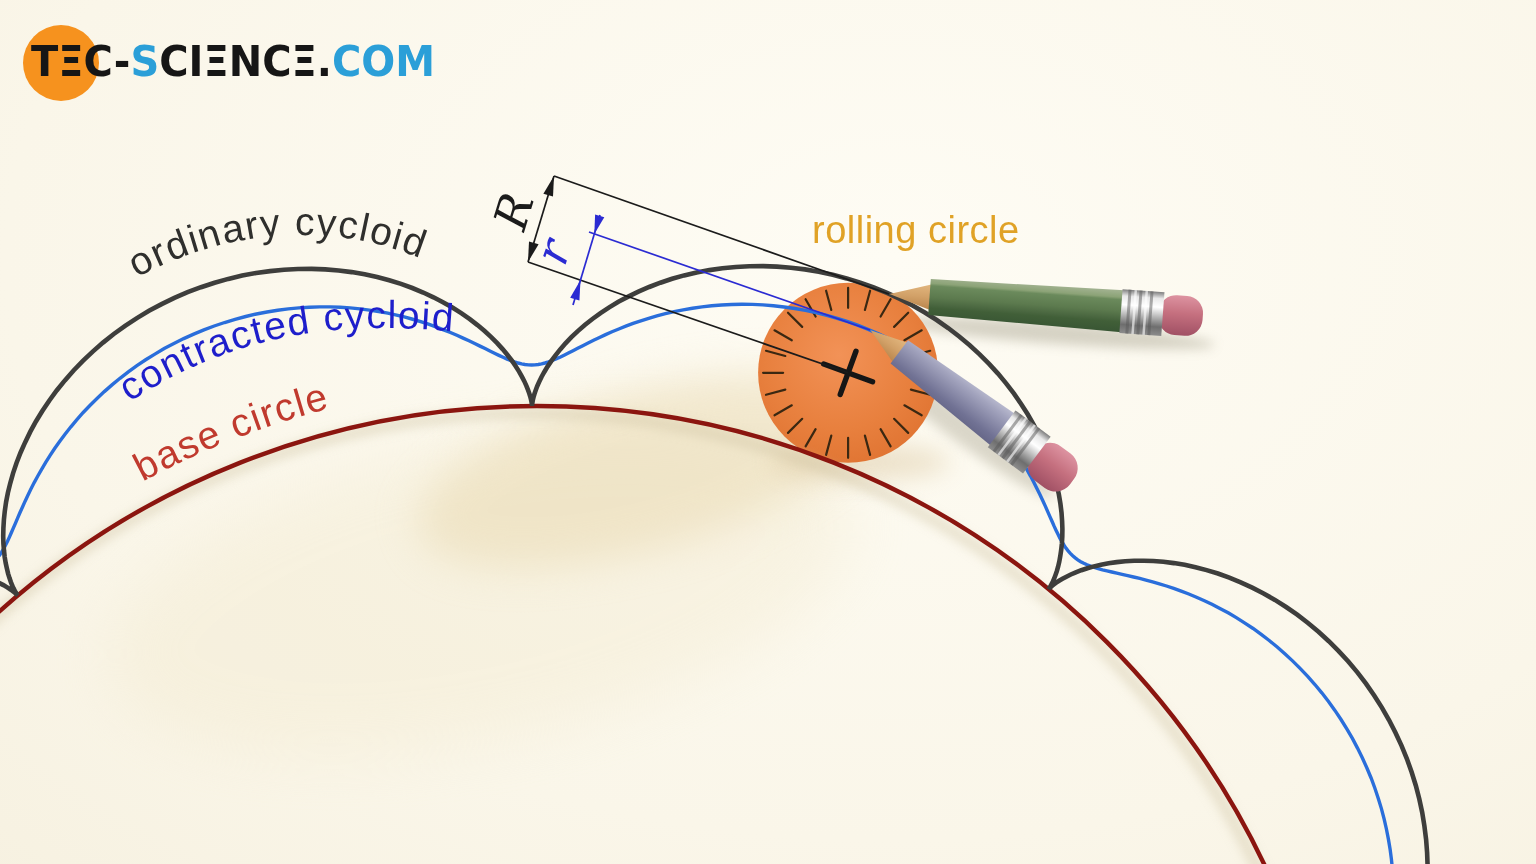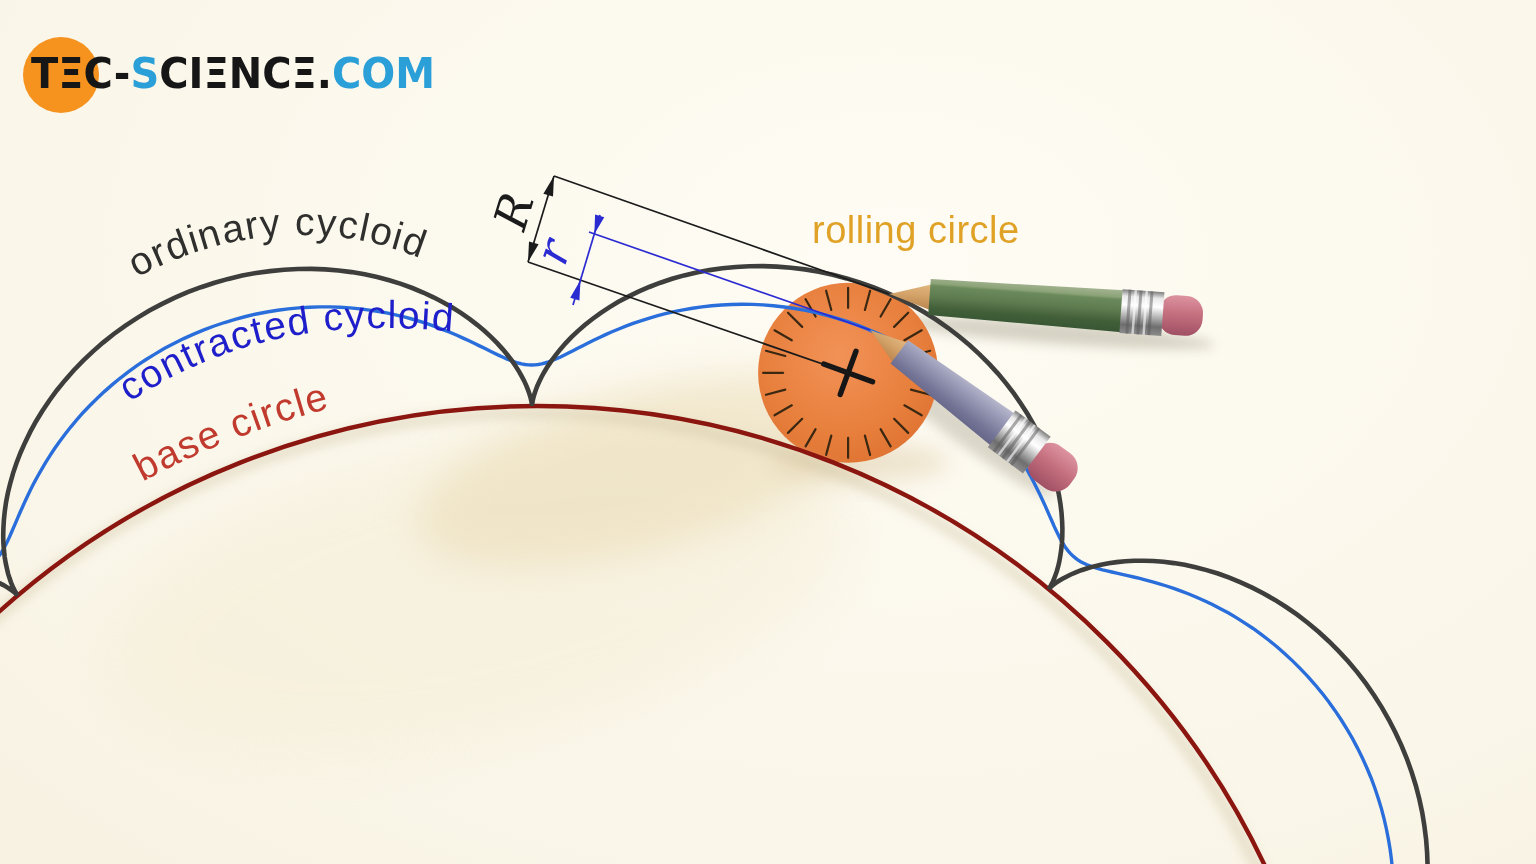--- a/index.html
+++ b/index.html
@@ -1,21 +1,21 @@
 <!DOCTYPE html>
 <html><head>
 <meta charset="utf-8">
 <style>
   html,body{margin:0;padding:0;}
   body{width:1536px;height:864px;overflow:hidden;font-family:"Liberation Sans",sans-serif;}
   .stage{position:relative;width:1536px;height:864px;
     background:radial-gradient(120% 140% at 58% 30%, #FEFCF4 0%, #FAF6E9 48%, #F2EBD6 100%);}
   .stage svg{position:absolute;left:0;top:0;}
   
-  .logo{position:absolute;left:0;top:16px;width:430px;height:110px;}
+  .logo{position:absolute;left:0;top:4px;width:430px;height:110px;}
   .logo-circle{position:absolute;left:23px;top:21px;width:76px;height:76px;border-radius:50%;}
   .logo-text{position:absolute;left:31px;top:33px;white-space:nowrap;
     font-family:"DejaVu Sans",sans-serif;font-weight:700;font-size:43px;line-height:48px;
     letter-spacing:0px;transform:scaleX(.93);transform-origin:left center;}
   .logo-text .lb{color:#161616;}
   .logo-text .lu{color:#2B9FD8;}
   
   .curve-label{font-family:"Liberation Sans",sans-serif;font-size:39px;letter-spacing:1.5px;}
   .rolling-label{font-family:"Liberation Sans",sans-serif;font-size:38px;letter-spacing:.5px;}
   .dim-letter{font-family:"DejaVu Serif",serif;font-style:italic;text-anchor:middle;}

